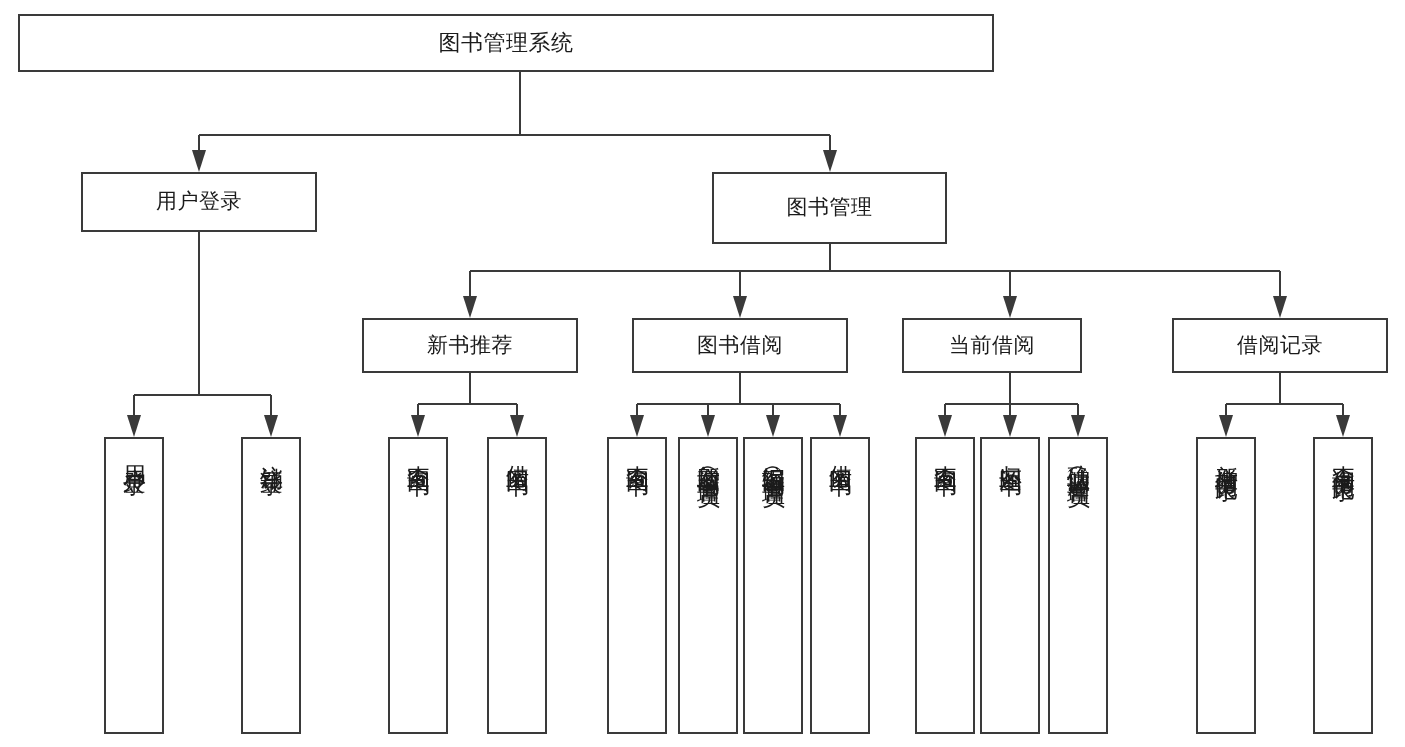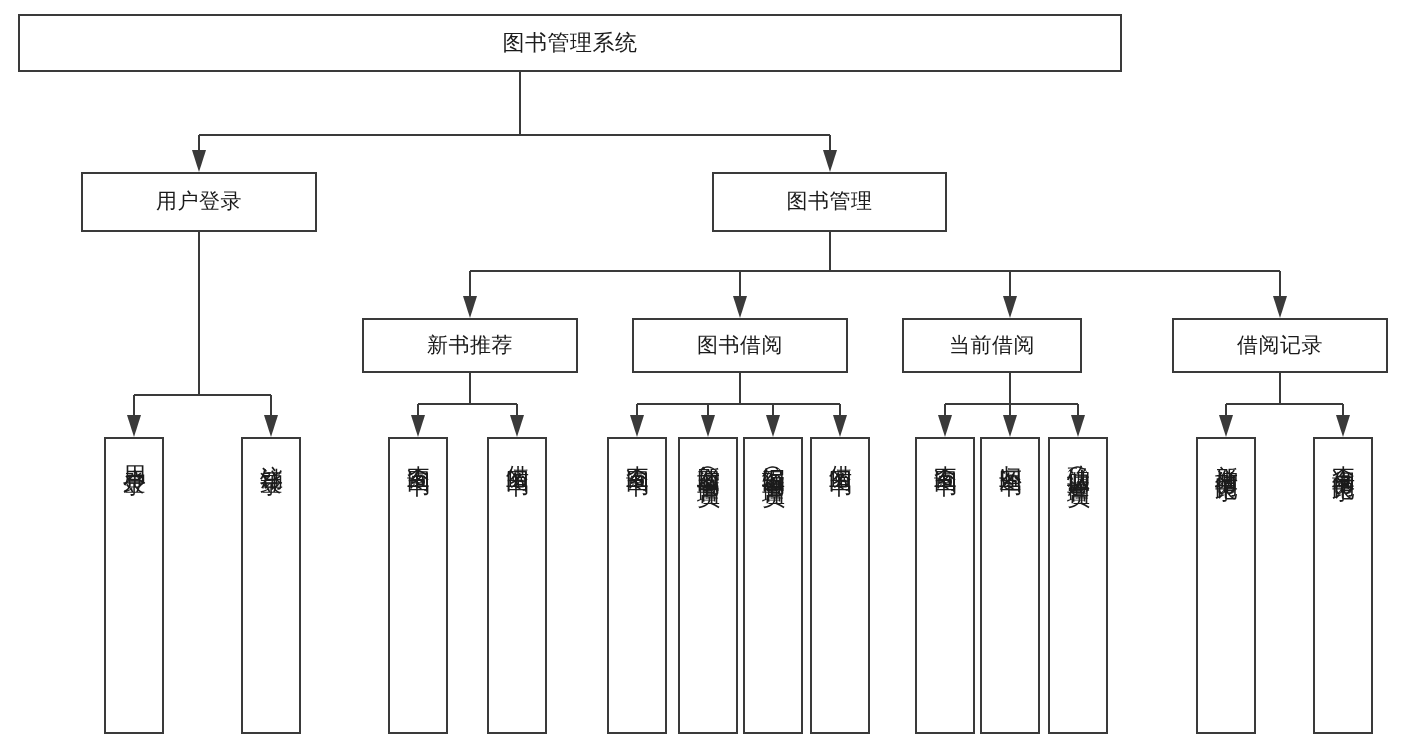--- a/index.html
+++ b/index.html
@@ -121,27 +121,27 @@
       <line x1="1078" y1="404" x2="1078" y2="417" stroke="#3a3a3a" stroke-width="2.5" shape-rendering="crispEdges"></line>
       <path d="M1071,415 L1085,415 L1078,437 Z" fill="#3a3a3a"></path>
       <line x1="1280" y1="373" x2="1280" y2="404" stroke="#3a3a3a" stroke-width="2.5" shape-rendering="crispEdges"></line>
       <line x1="1226" y1="404" x2="1343" y2="404" stroke="#3a3a3a" stroke-width="2.5" shape-rendering="crispEdges"></line>
       <line x1="1226" y1="404" x2="1226" y2="417" stroke="#3a3a3a" stroke-width="2.5" shape-rendering="crispEdges"></line>
       <path d="M1219,415 L1233,415 L1226,437 Z" fill="#3a3a3a"></path>
       <line x1="1343" y1="404" x2="1343" y2="417" stroke="#3a3a3a" stroke-width="2.5" shape-rendering="crispEdges"></line>
       <path d="M1336,415 L1350,415 L1343,437 Z" fill="#3a3a3a"></path>
     </svg>
   <div id="nodes">
-      <div class="node horiz root" style="left: 18px; top: 14px; width: 1104px; height: 58px;">
+      <div class="node horiz root" style="left: 18px; top: 14px; width: 976px; height: 58px;">
         <span class="label">图书管理系统</span>
       </div>
       <div class="node horiz" style="left: 81px; top: 172px; width: 236px; height: 60px;">
         <span class="label">用户登录</span>
       </div>
-      <div class="node horiz" style="left: 712px; top: 172px; width: 235px; height: 60px;">
+      <div class="node horiz" style="left: 712px; top: 172px; width: 235px; height: 72px;">
         <span class="label">图书管理</span>
       </div>
       <div class="node horiz" style="left: 362px; top: 318px; width: 216px; height: 55px; justify-content: center;">
         <span class="label">新书推荐</span>
       </div>
       <div class="node horiz" style="left: 632px; top: 318px; width: 216px; height: 55px;">
         <span class="label">图书借阅</span>
       </div>
       <div class="node horiz" style="left: 902px; top: 318px; width: 180px; height: 55px;">
         <span class="label">当前借阅</span>

